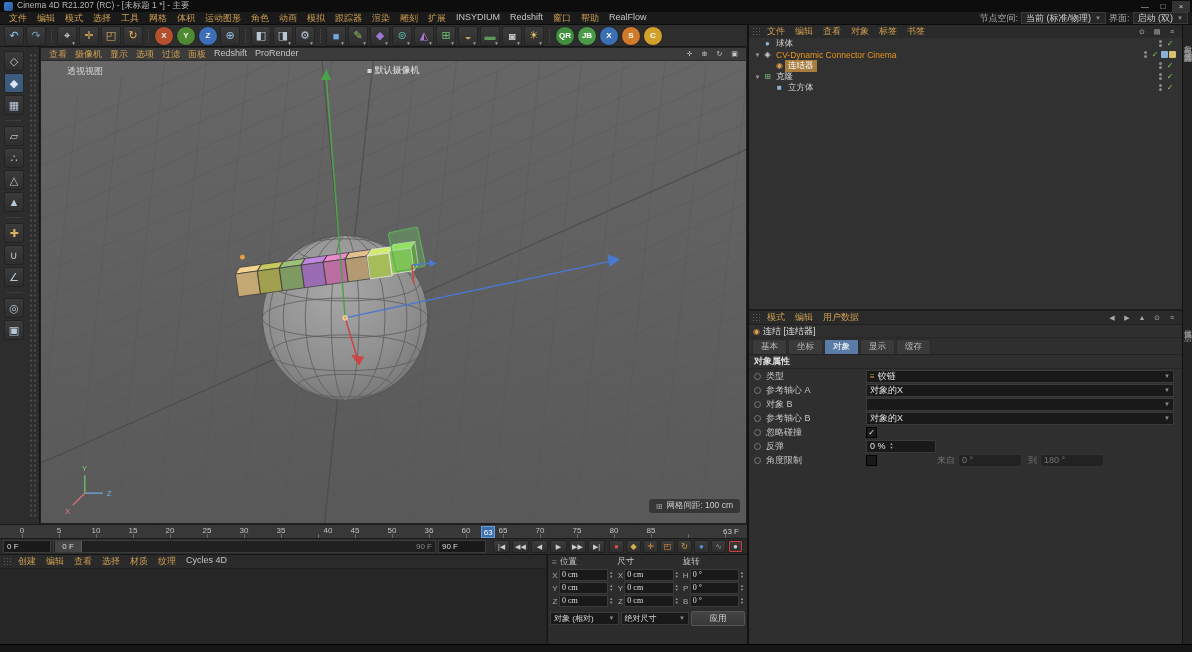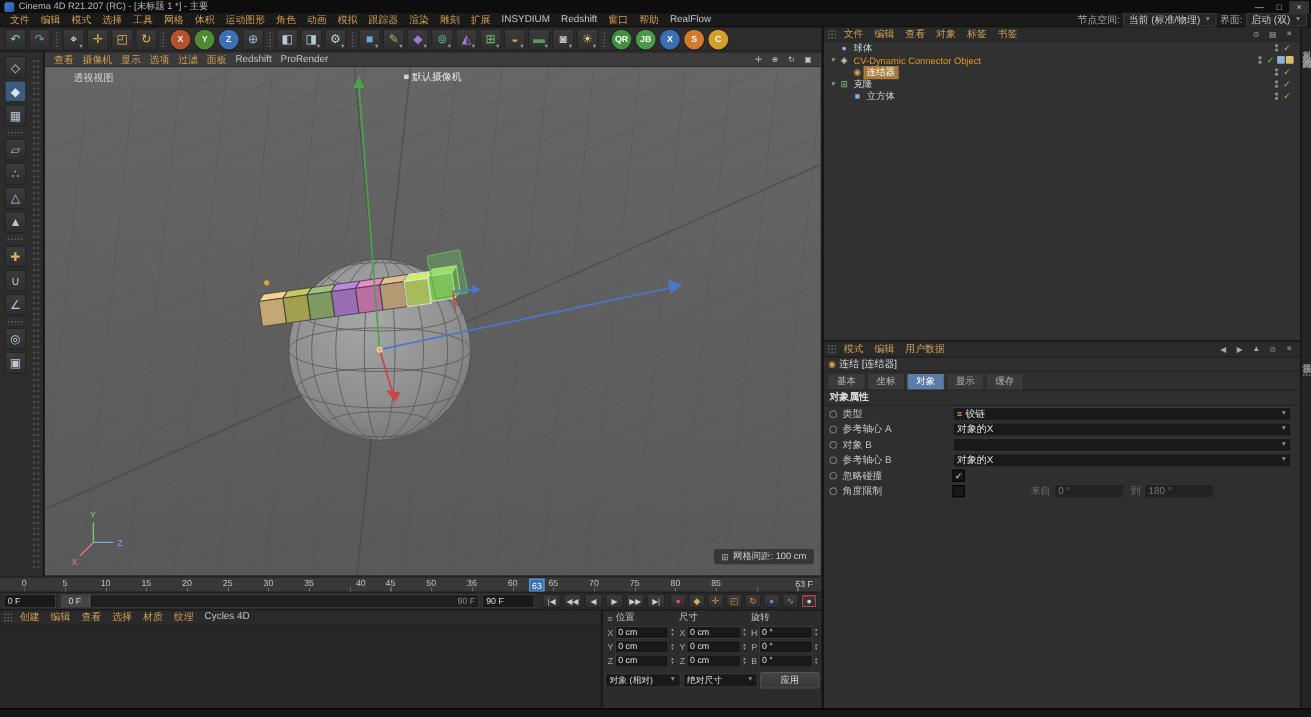--- a/index.html
+++ b/index.html
@@ -89,21 +89,21 @@
   .dock-head{height:13px;display:flex;align-items:center;background:#2a2a2a;border-bottom:1px solid #1f1f1f;padding:0 3px;}
   .grip{width:8px;height:9px;margin-right:2px;flex:none;
         background-image:radial-gradient(#5e5e5e 35%,transparent 40%);background-size:3px 3px;}
   .head-icons{margin-left:auto;display:flex;gap:1px;}
   .head-icons .tile{width:12px;height:11px;font-size:7px;background:none;border:none;}
   .cgrid{display:grid;grid-template-columns:1fr 1fr 1fr;gap:1px;}
   .chead{height:12px;display:flex;align-items:center;gap:3px;color:#c8c8c8;font-size:8.5px;padding-left:2px;}
   .cfield{display:flex;align-items:center;height:12px;margin:1px 1px;}
   .cax{width:8px;color:#aaaaaa;font-size:8px;text-align:center;flex:none;}
   .cval{flex:1;background:#191919;border:1px solid #3a3a3a;height:10px;line-height:10px;font-size:8px;color:#e0e0e0;
-        padding:0 2px;display:flex;align-items:center;}
+        padding:0 2px;display:flex;align-items:center;font-family:Liberation Serif, serif;}
   .spin{display:flex;flex-direction:column;justify-content:center;font-size:4px;color:#999;line-height:4px;margin-left:1px;flex:none;}
   .cfoot{display:flex;gap:2px;margin-top:3px;align-items:center;}
   .cdd{flex:1;background:#191919;border:1px solid #3a3a3a;height:11px;line-height:11px;font-size:8px;color:#d8d8d8;
        padding:0 3px;display:flex;align-items:center;}
   .cdd .dar{margin-left:auto;font-size:6px;color:#8a8a8a;}
   .apply-btn{width:52px;height:13px;background:linear-gradient(#444,#383838);border:1px solid #555;border-radius:2px;
              color:#dddddd;font-size:8.5px;display:flex;align-items:center;justify-content:center;}
 
   
   .vsplit{left:747px;top:25px;width:2px;height:619px;background:#121212;}
@@ -638,21 +638,21 @@
             <span class="om-spacer"></span>
             <span class="om-dots">
               <i></i>
               <i></i>
             </span>
             <span class="om-check">✓</span>
           </div>
           <div class="om-row" style="padding-left: 4px;">
             <span class="om-exp">▼</span>
             <span class="om-ico" style="color: rgb(208, 208, 208);">◈</span>
-            <span class="om-name" style="color: rgb(232, 148, 30);">CV-Dynamic Connector Object</span>
+            <span class="om-name" style="color: rgb(232, 148, 30);">CV-Dynamic Connector Cinema</span>
             <span class="om-spacer"></span>
             <span class="om-dots">
               <i></i>
               <i></i>
             </span>
             <span class="om-check">✓</span>
             <span class="om-tags">
               <i style="background: rgb(138, 176, 216);"></i>
               <i style="background: rgb(216, 192, 112);"></i>
             </span>
@@ -756,20 +756,31 @@
           <span class="dar">▼</span>
         </span>
       </div>
       <div class="prow">
         <span class="adot"></span>
         <span class="plabel">忽略碰撞</span>
         <span class="cbx">✓</span>
       </div>
       <div class="prow">
         <span class="adot"></span>
+        <span class="plabel">反弹</span>
+        <span class="pfield num">
+          <span>0 %</span>
+          <span class="spin">
+              <span>▲</span>
+              <span>▼</span>
+            </span>
+        </span>
+      </div>
+      <div class="prow">
+        <span class="adot"></span>
         <span class="plabel">角度限制</span>
         <span class="cbx"></span>
         <span style="width:60px"></span>
         <span class="dim">来自</span>
         <span class="dimfield">0 °</span>
         <span class="dim">到</span>
         <span class="dimfield">180 °</span>
       </div>
     </div>
   </div>

